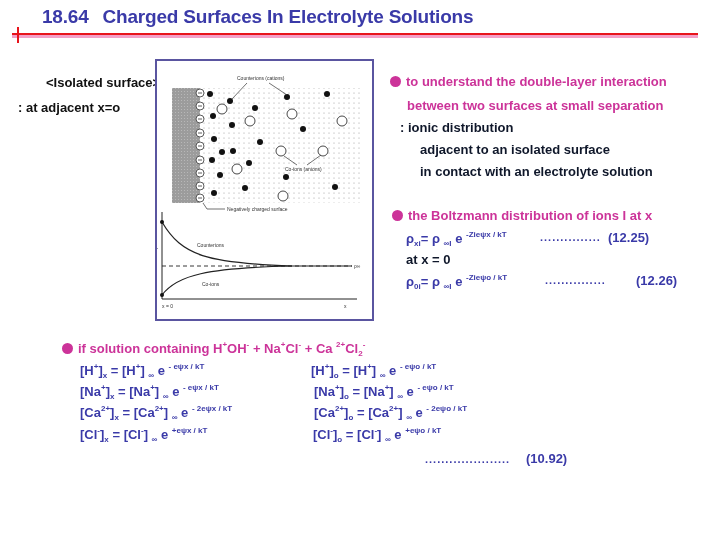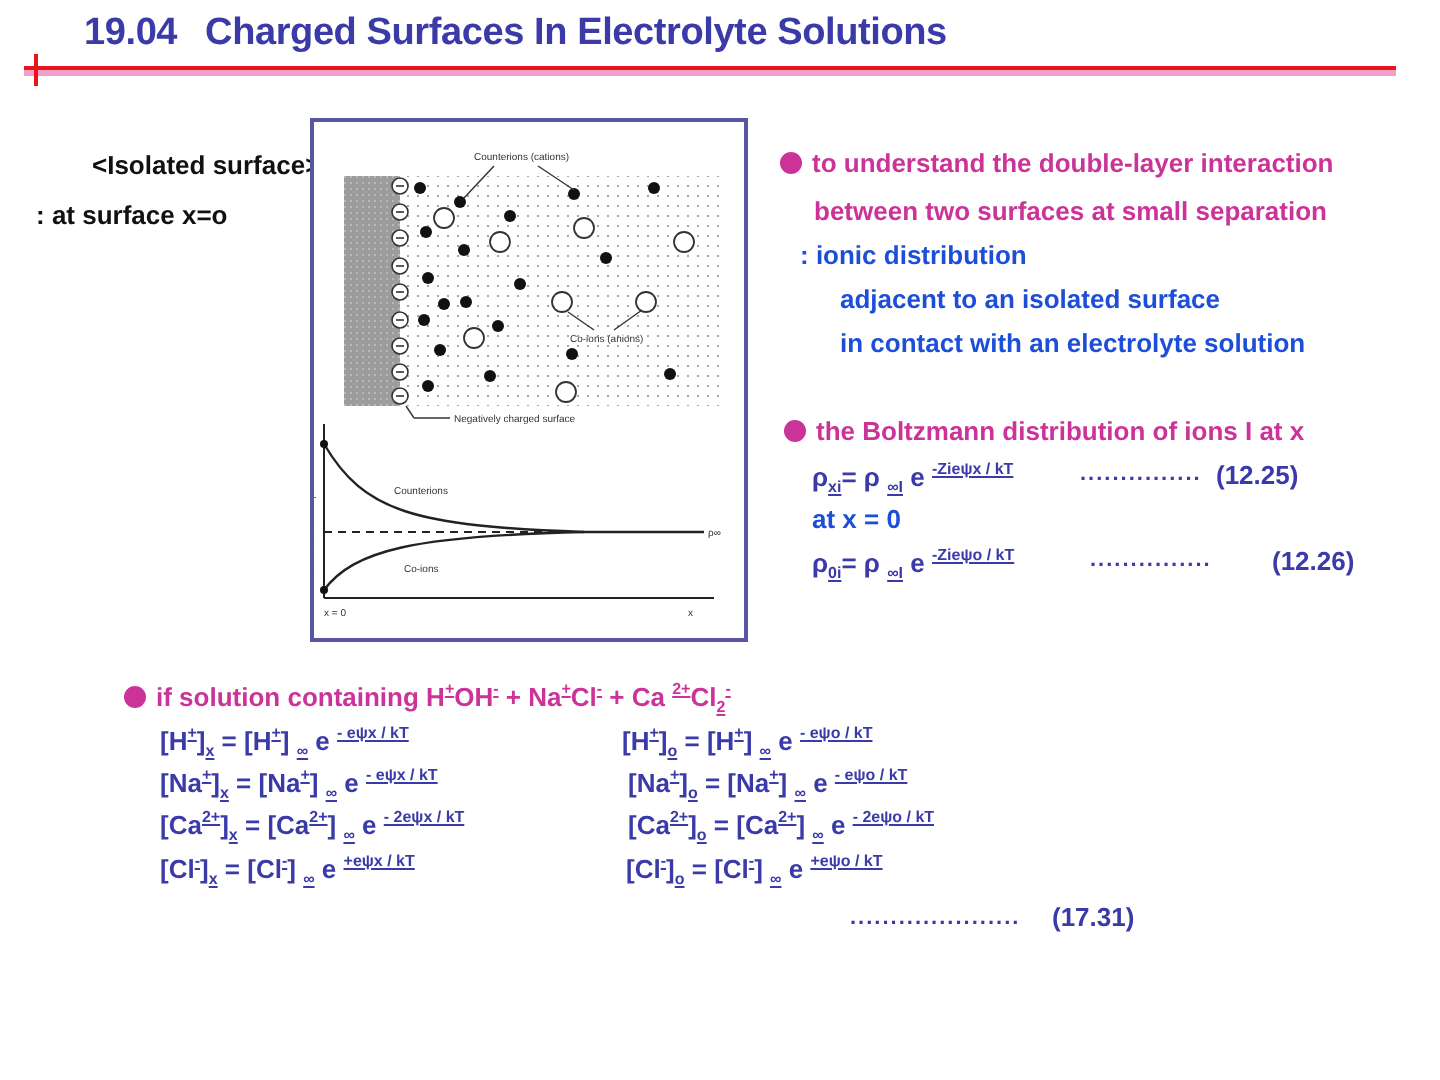--- a/index.html
+++ b/index.html
@@ -10,41 +10,41 @@
   .title .num { margin-right:14px; }
   .rule-red { left:12px; top:33px; width:686px; height:2px; background:#e8141c; }
   .rule-pink { left:12px; top:35px; width:686px; height:3px; background:#f3a0c8; }
   .rule-tick { left:17px; top:27px; width:2px; height:16px; background:#e8141c; }
 
   .lefttxt { font-size:13px; color:#111; }
 
   .figure { left:155px; top:59px; width:215px; height:258px; border:2px solid #5a55a0; background:#fff; }
 
   .pink { color:#cc3399; }
-  .black { color:#1d4ed8; }
+  .black { color:#0f172a; }
   .blue { color:#3a3aa8; }
   .bullet { display:inline-block; width:11px; height:11px; border-radius:50%; background:#cc3399; margin-right:5px; vertical-align:-1px; }
   .t13 { font-size:13px; }
-  sub, sup { font-size:8px;text-decoration:underline; }
+  sub, sup { font-size:8px; }
   sup { vertical-align:6px; }
   sub { vertical-align:-3px; }
   .dots { letter-spacing:1px; font-size:11px; }
 </style>
 </head>
 <body>
 
 <div class="abs title">
-  <span class="num">19.04</span><span>Charged Surfaces In Electrolyte Solutions</span>
+  <span class="num">18.64</span><span>Charged Surfaces In Electrolyte Solutions</span>
 </div>
 <div class="abs rule-red"></div>
 <div class="abs rule-pink"></div>
 <div class="abs rule-tick"></div>
 
 <div class="abs lefttxt" style="left:6px;top:75px;margin-left:40px;">&lt;Isolated surface&gt;</div>
-<div class="abs lefttxt" style="left:18px;top:100px;">: at surface x=o</div>
+<div class="abs lefttxt" style="left:18px;top:100px;">: at adjacent x=o</div>
 
 <div class="abs figure">
   <svg width="215" height="258" viewBox="0 0 215 258" style="font-family:'Liberation Sans',sans-serif;font-weight:normal;">
     <defs>
       <pattern id="dotpat" width="5" height="5" patternUnits="userSpaceOnUse">
         <circle cx="2" cy="2" r="0.5" fill="#888"></circle>
       </pattern>
       <pattern id="grayfill" width="3" height="3" patternUnits="userSpaceOnUse">
         <rect width="3" height="3" fill="#9c9c9c"></rect>
         <rect width="1" height="1" fill="#b8b8b8"></rect>
@@ -166,13 +166,13 @@
 <div class="abs blue t13" style="left:80px;top:383px;"><span>[Na</span><sup>+</sup>]<sub>x</sub><span> = [Na</span><sup>+</sup><span>] </span><sub>∞</sub><span> e </span><sup>- eψx / kT</sup></div>
 <div class="abs blue t13" style="left:80px;top:404px;"><span>[Ca</span><sup>2+</sup>]<sub>x</sub><span> = [Ca</span><sup>2+</sup><span>] </span><sub>∞</sub><span> e </span><sup>- 2eψx / kT</sup></div>
 <div class="abs blue t13" style="left:80px;top:426px;"><span>[Cl</span><sup>-</sup>]<sub>x</sub><span> = [Cl</span><sup>-</sup><span>] </span><sub>∞</sub><span> e </span><sup>+eψx / kT</sup></div>
 
 <div class="abs blue t13" style="left:311px;top:362px;text-align:center;"><span>[H</span><sup>+</sup>]<sub>o</sub><span> = [H</span><sup>+</sup><span>] </span><sub>∞</sub><span> e </span><sup>- eψo / kT</sup></div>
 <div class="abs blue t13" style="left:314px;top:383px;text-align:right;"><span>[Na</span><sup>+</sup>]<sub>o</sub><span> = [Na</span><sup>+</sup><span>] </span><sub>∞</sub><span> e </span><sup>- eψo / kT</sup></div>
 <div class="abs blue t13" style="left:314px;top:404px;"><span>[Ca</span><sup>2+</sup>]<sub>o</sub><span> = [Ca</span><sup>2+</sup><span>] </span><sub>∞</sub><span> e </span><sup>- 2eψo / kT</sup></div>
 <div class="abs blue t13" style="left:313px;top:426px;"><span>[Cl</span><sup>-</sup>]<sub>o</sub><span> = [Cl</span><sup>-</sup><span>] </span><sub>∞</sub><span> e </span><sup>+eψo / kT</sup></div>
 
 <div class="abs blue dots" style="left:425px;top:453px;">.....................</div>
-<div class="abs blue t13" style="left:526px;top:451px;">(17.31)</div>
+<div class="abs blue t13" style="left:526px;top:451px;">(10.92)</div>
 
 </body></html>

